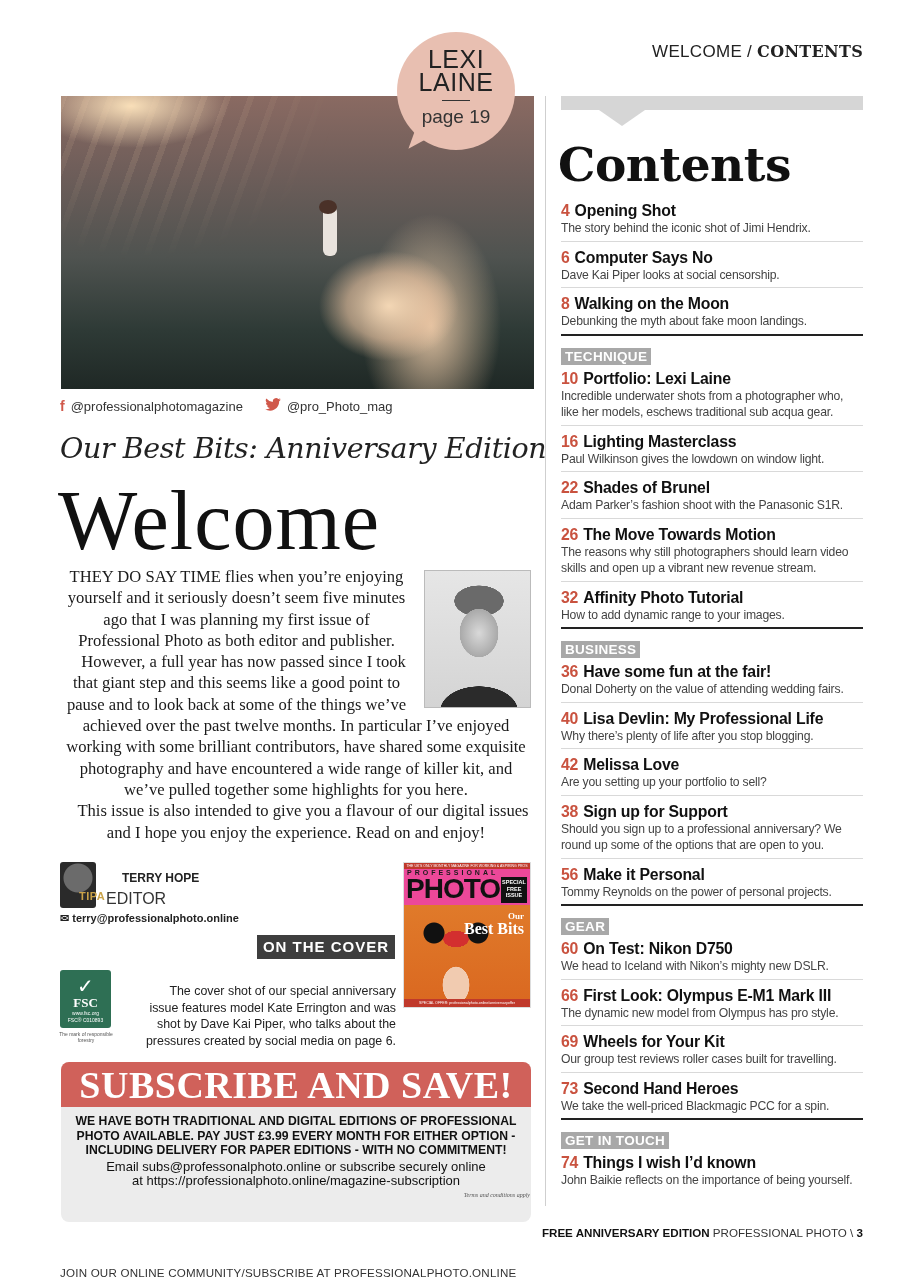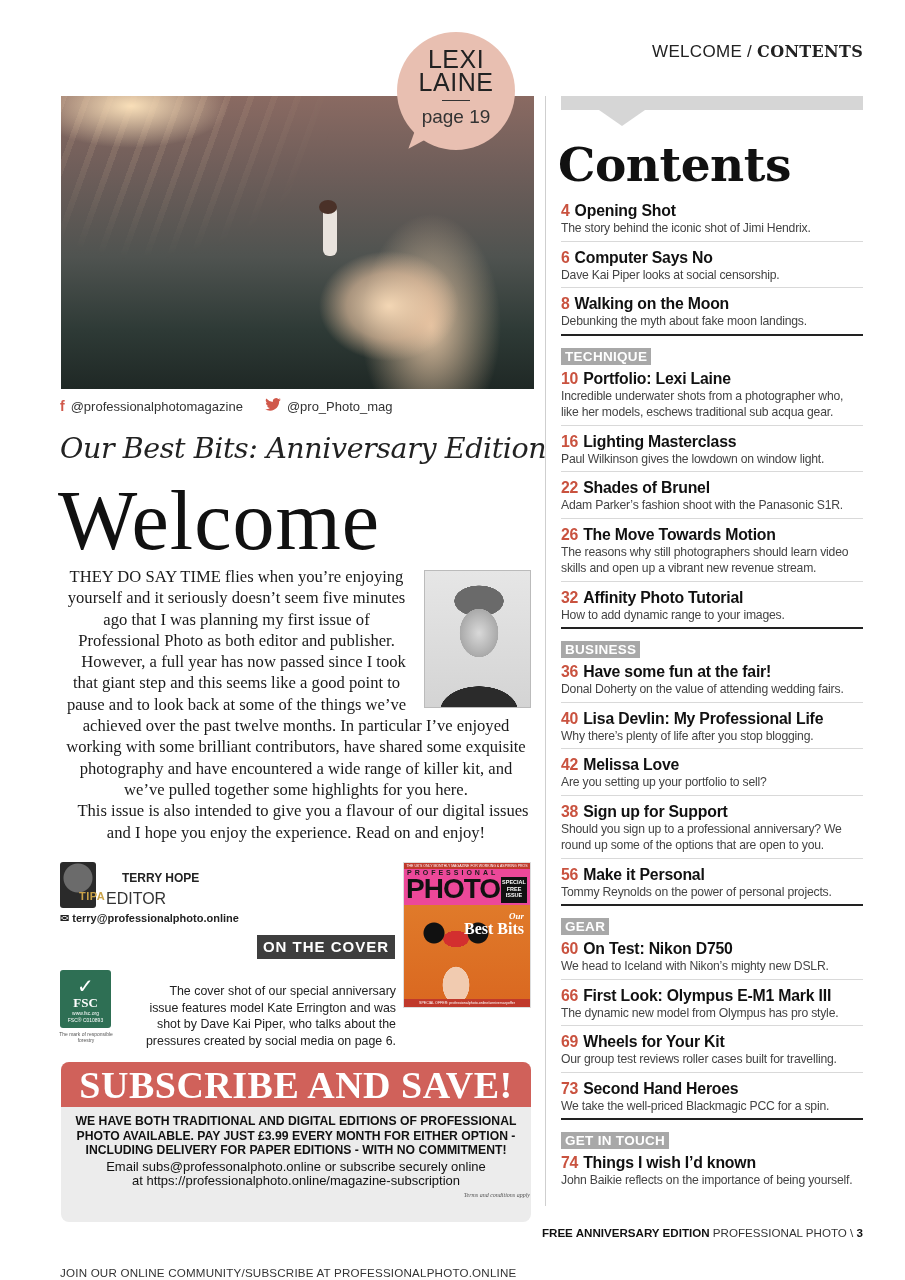--- a/index.html
+++ b/index.html
@@ -73,21 +73,21 @@
   .cover-thumb .pro { font-size: 7px; letter-spacing: 3px; font-weight: bold; padding-left: 3px; line-height: 8px; }
   .cover-thumb .photo { font-size: 28px; font-weight: 900; letter-spacing: -1px; line-height: 24px; padding-left: 2px; color: #111; }
   .cover-thumb .special { position: absolute; right: 3px; top: 14px; width: 26px; height: 26px; background: #111; color: #fff; font-size: 5.5px; font-weight: bold; text-align: center; line-height: 6.5px; padding-top: 2px; }
   .cover-thumb .img { position: absolute; left: 0; top: 42px; width: 100%; height: 132px;
     background: radial-gradient(ellipse 22px 30px at 52px 80px, #f1cbb0 60%, rgba(0,0,0,0) 62%),
                 radial-gradient(circle at 30px 28px, #111 10px, rgba(0,0,0,0) 11px),
                 radial-gradient(circle at 74px 28px, #111 10px, rgba(0,0,0,0) 11px),
                 radial-gradient(ellipse 14px 9px at 52px 34px, #d32f2f 90%, rgba(0,0,0,0) 92%),
                 linear-gradient(180deg, #e07a2a, #d8621d); }
   .cover-thumb .bestbits { position: absolute; right: 6px; top: 48px; color: #fff; font-family: "Liberation Serif", serif; font-weight: bold; text-align: right; font-size: 16px; line-height: 15px; }
-  .cover-thumb .bestbits .our { font-size: 9px; line-height: 10px; font-style: italic; }
+  .cover-thumb .bestbits .our { font-size: 9px; line-height: 10px; }
   .cover-thumb .offer { position: absolute; left: 0; bottom: 0; width: 100%; height: 8px; background: #c0392b; color: #fff; font-size: 3.6px; line-height: 8px; text-align: center; white-space: nowrap; overflow: hidden; }
 
   .subscribe { position: absolute; left: 61px; top: 1062px; width: 470px; height: 160px; border-radius: 8px; background: #ececec; overflow: hidden; }
   .subscribe .headline { height: 45px; background: #d0615a; color: #fff; font-family: "Liberation Serif", serif; font-weight: bold; font-size: 38px; text-align: center; line-height: 46px; letter-spacing: 0.5px; white-space: nowrap; }
   .subscribe .offer { margin-top: 7px; font-size: 12.2px; font-weight: bold; text-align: center; line-height: 14.5px; color: #111; padding: 0 8px; }
   .subscribe .contact { margin-top: 2px; font-size: 13px; text-align: center; line-height: 14.5px; color: #111; }
   .terms { position: absolute; left: 400px; top: 1192px; width: 130px; text-align: right; font-family: "Liberation Serif", serif; font-style: italic; font-size: 6px; color: #555; }
 
   .footer-left { position: absolute; left: 60px; top: 1266px; font-size: 11.6px; color: #333; letter-spacing: 0.2px; white-space: nowrap; }
   .footer-right { position: absolute; right: 42px; top: 1226px; font-size: 11.6px; color: #333; white-space: nowrap; }

